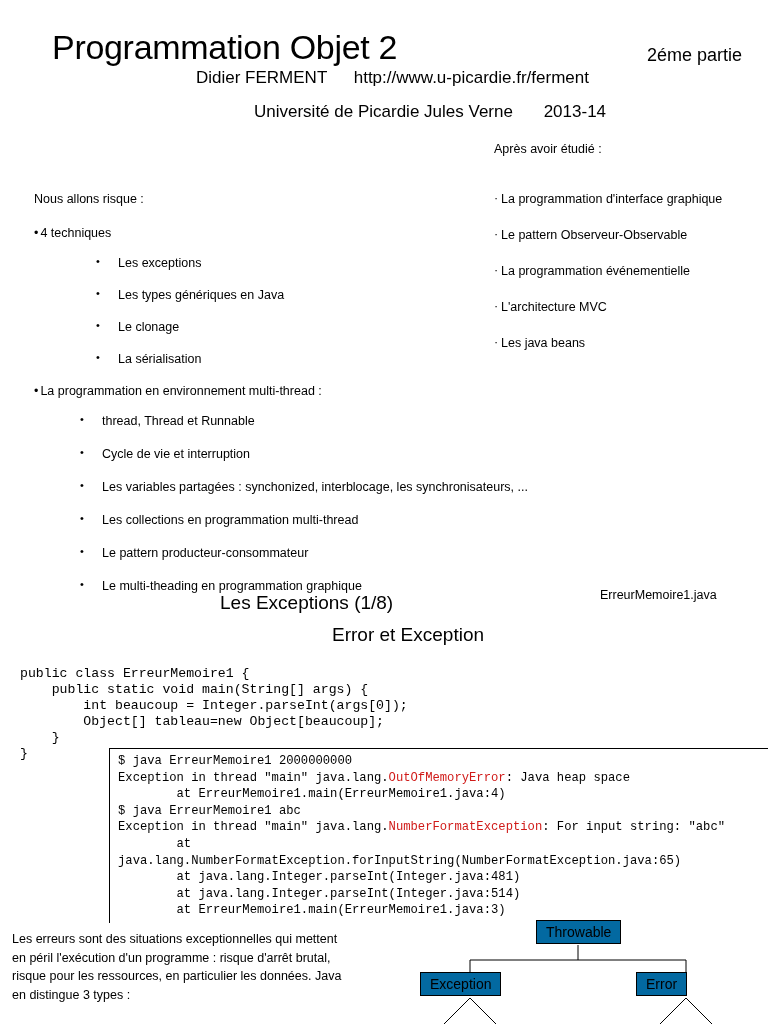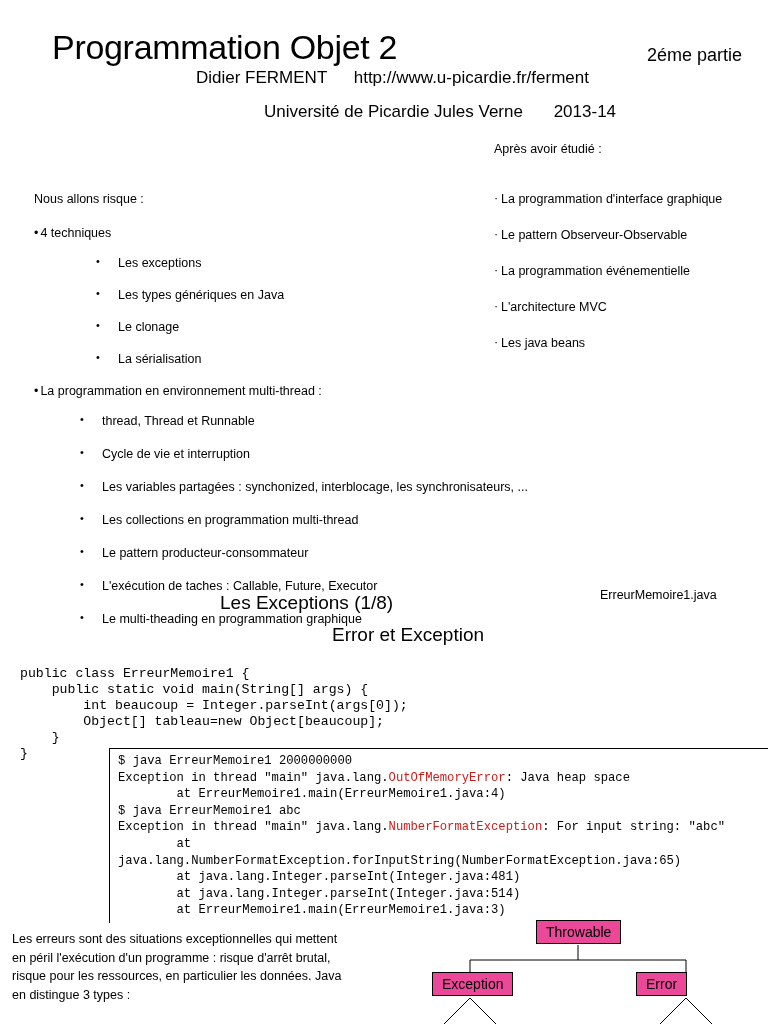--- a/index.html
+++ b/index.html
@@ -37,21 +37,21 @@
   .author-line {
     position: absolute;
     left: 196px;
     top: 68px;
     font-size: 17px;
     white-space: nowrap;
   }
   .author-line .url { margin-left: 22px; }
   .univ-line {
     position: absolute;
-    left: 264px;
+    left: 254px;
     top: 102px;
     font-size: 17px;
     white-space: nowrap;
   }
   .univ-line .year { margin-left: 26px; }
 
   
   .left-col {
     position: absolute;
     left: 34px;
@@ -205,28 +205,28 @@
   .diagram {
     position: absolute;
     left: 340px;
     top: 912px;
     width: 428px;
     height: 112px;
   }
   .node {
     position: absolute;
     border: 1px solid #000;
-    background: #ec4899;
+    background: #0369a1;
     font-size: 14px;
     padding: 3px 9px;
     white-space: nowrap;
     text-align: center;
   }
   .node-throwable { left: 196px; top: 8px; }
-  .node-exception { left: 92px; top: 60px; }
+  .node-exception { left: 80px; top: 60px; }
   .node-error     { left: 296px; top: 60px; }
   .diagram svg { position: absolute; left: 0; top: 0; }
 </style>
 </head>
 <body>
 
 <div class="slide-title">Programmation Objet 2</div>
 <div class="part-label">2éme partie</div>
 <div class="author-line">
   <span>Didier FERMENT</span>
@@ -246,21 +246,20 @@
     <li>Le clonage</li>
     <li>La sérialisation</li>
   </ul>
   <p class="bullet-dot">La programmation en environnement multi-thread :</p>
   <ul class="sub-list2">
     <li>thread, Thread et Runnable</li>
     <li>Cycle de vie et interruption</li>
     <li>Les variables partagées : synchonized, interblocage, les synchronisateurs, ...</li>
     <li>Les collections en programmation multi-thread</li>
     <li>Le pattern producteur-consommateur</li>
-    <li>L'exécution de taches : Callable, Future, Executor</li>
     <li>Le multi-theading en  programmation graphique</li>
   </ul>
 </div>
 
 <div class="right-col">
   <p class="head">Après avoir étudié :</p>
   <ul>
     <li>La programmation d'interface graphique</li>
     <li>Le pattern Observeur-Observable</li>
     <li>La programmation événementielle</li>

